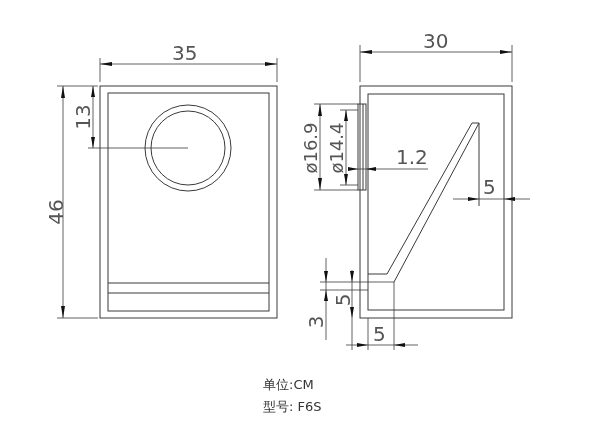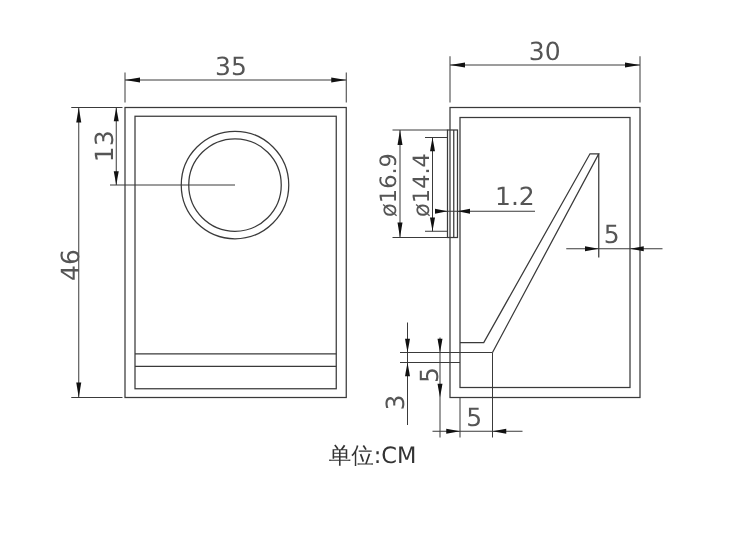--- a/index.html
+++ b/index.html
@@ -2,21 +2,21 @@
 <html><head>
 <meta charset="utf-8">
 <style>
   html, body { margin:0; padding:0; background:#ffffff; }
   body { width:600px; height:448px; position:relative; overflow:hidden; font-family:"DejaVu Sans", sans-serif; }
   svg { position:absolute; left:0; top:0; }
   .ln { stroke:#3a3a3a; stroke-width:1; fill:none; }
   .dim { stroke:#3a3a3a; stroke-width:0.8; fill:none; }
   .arr { fill:#111; stroke:none; }
   .dt { font-family:"DejaVu Sans", sans-serif; font-size:20px; fill:#555; }
-  .notes { position:absolute; left:263px; top:354px; color:#333; font-size:18px; line-height:22px; font-family:"DejaVu Sans", sans-serif; }
+  .notes { position:absolute; left:263px; top:374px; color:#333; font-size:13px; line-height:22px; font-family:"DejaVu Sans", sans-serif; }
   .notes div { white-space:nowrap; }
 </style>
 </head>
 <body>
 
 <svg width="600" height="448" viewBox="0 0 600 448">
 
   <g>
     <rect class="ln" x="100" y="86" width="177" height="232"></rect>
     <rect class="ln" x="108" y="93" width="161" height="218"></rect>
@@ -104,13 +104,14 @@
 
     <line class="dim" x1="346" y1="345" x2="418" y2="345"></line>
     <polygon class="arr" points="368,345 357,343 357,347"></polygon>
     <polygon class="arr" points="394,345 405,343 405,347"></polygon>
     <text class="dt" x="373" y="341">5</text>
   </g>
 </svg>
 
 <div class="notes">
   <div>单位:CM</div>
+  <div>型号: F6S</div>
 </div>
 
 </body></html>

